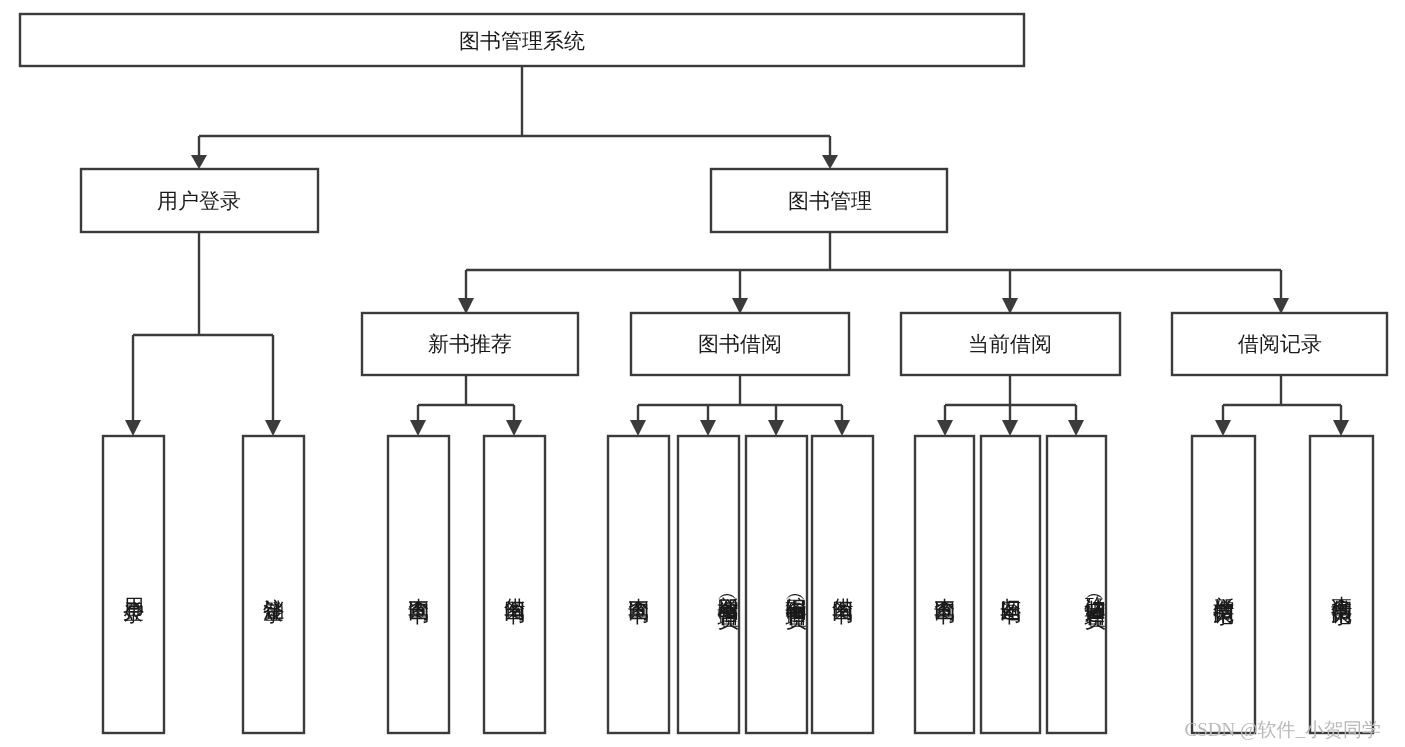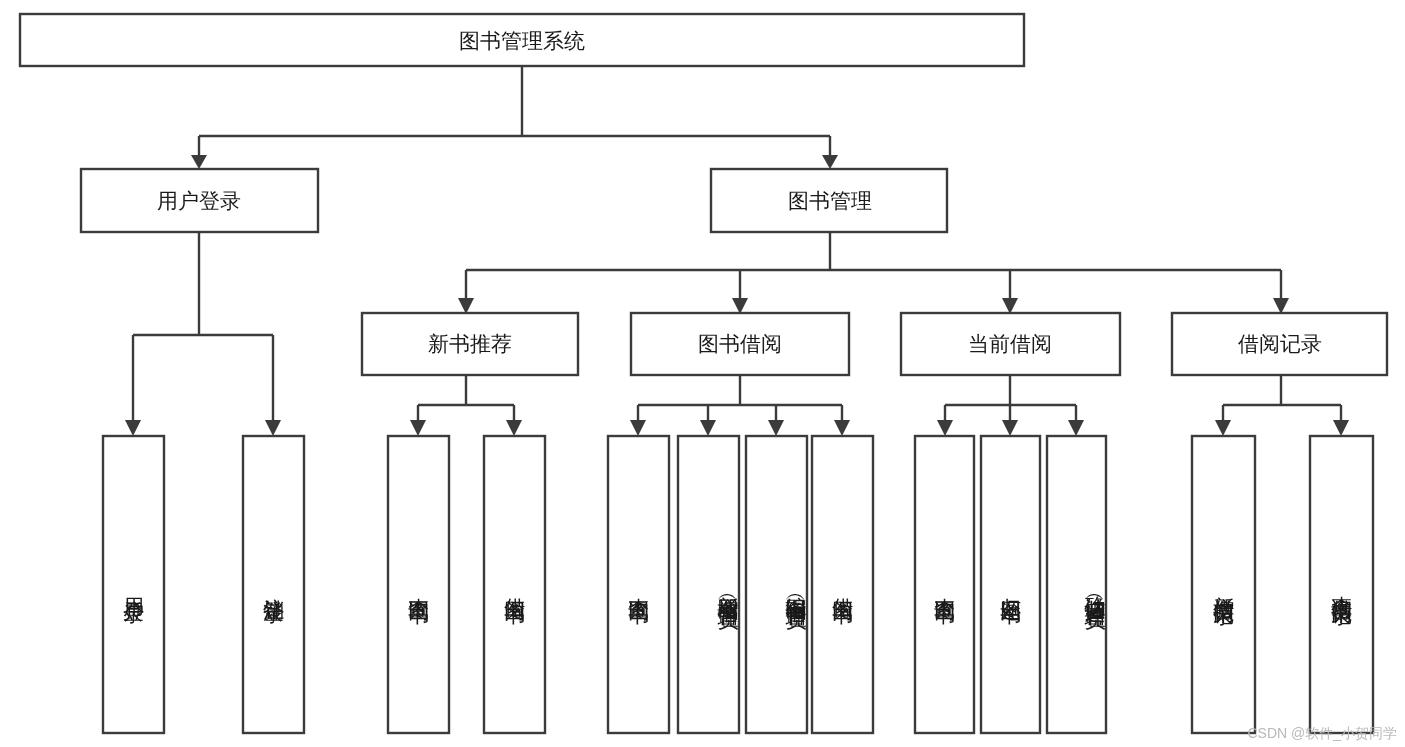--- a/index.html
+++ b/index.html
@@ -62,24 +62,24 @@
     align-items: flex-start;
     justify-content: center;
     white-space: nowrap;
     user-select: none;
   }
   .leaf-label.centered {
     align-items: center;
   }
   .watermark {
     position: absolute;
-    right: 8px;
+    right: 24px;
     bottom: 4px;
-    font-family: Liberation Sans, sans-serif;
-    font-size: 14px;
+    font-family: Liberation Serif, serif;
+    font-size: 19px;
     color: #b9b9b9;
     white-space: nowrap;
     user-select: none;
   }
 </style>
 </head>
 <body>
 
 <div id="diagram-root">
 

